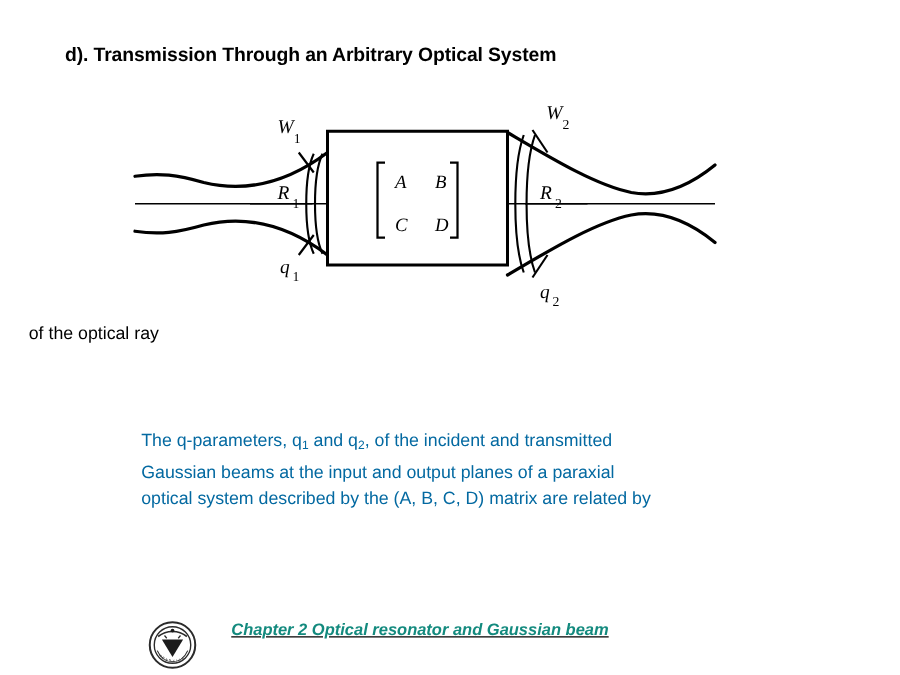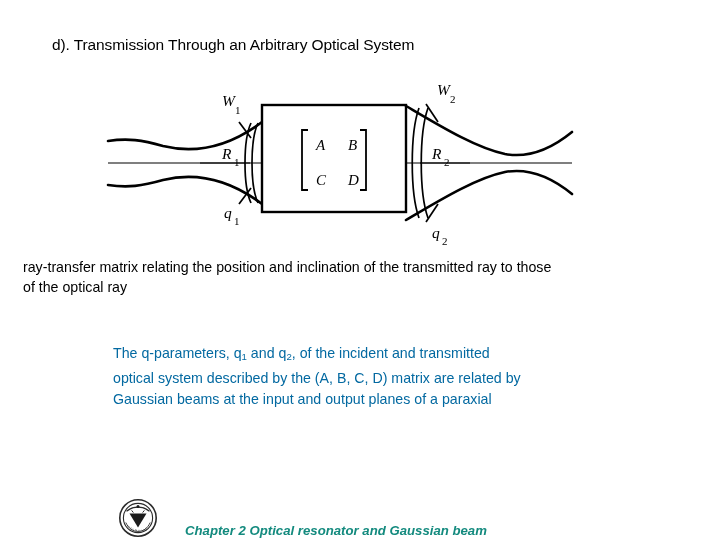--- a/index.html
+++ b/index.html
@@ -15,21 +15,21 @@
     font-family: "Liberation Sans", sans-serif;
     color: #000000;
   }
 
   
   #slide-title {
     position: absolute;
     left: 52px;
     top: 36px;
     font-size: 15.5px;
-    font-weight: normal;
+    font-weight: bold;
     letter-spacing: -0.1px;
     white-space: nowrap;
     color: #000000;
   }
 
   
   #figure {
     position: absolute;
     left: 0px;
     top: 78px;
@@ -63,21 +63,22 @@
   #indented-paragraph .ln { display: block; white-space: nowrap; }
   sub { font-size: 0.68em; vertical-align: -0.22em; }
 
   
   #footer {
     position: absolute;
     left: 118px;
     top: 496px;
     height: 42px;
     display: flex;
-    align-items: flex-end;
+    align-items: flex-start;
+    text-decoration: underline;
   }
   #footer-logo {
     width: 40px;
     height: 40px;
     flex: 0 0 40px;
   }
   #footer-text {
     margin-left: 27px;
     font-size: 13.2px;
     font-weight: bold;
@@ -156,28 +157,27 @@
 
     <g>
       <text x="432" y="160" font-family="'Liberation Serif', serif" font-style="italic" font-size="15.5" fill="#000000">q</text>
       <text x="442" y="167" font-family="'Liberation Serif', serif" font-size="11" fill="#000000">2</text>
     </g>
 
   </svg>
 </div>
 
 <div id="body-paragraph">
-  <span class="ln">ray-transfer matrix relating the position and inclination of the transmitted ray to those</span>
   <span class="ln">of the optical ray</span>
 </div>
 
 <div id="indented-paragraph">
   <span class="ln"><span>The q-parameters, q</span><sub>1</sub><span> and q</span><sub>2</sub><span>, of the incident and transmitted</span></span>
+  <span class="ln">Gaussian beams at the input and output planes of a paraxial</span>
   <span class="ln">optical system described by the (A, B, C, D) matrix are related by</span>
-  <span class="ln">Gaussian beams at the input and output planes of a paraxial</span>
 </div>
 
 <div id="footer">
   <svg id="footer-logo" viewBox="0 0 40 40" xmlns="http://www.w3.org/2000/svg">
     <circle cx="20" cy="20" r="18.2" fill="#ffffff" stroke="#2b2b2b" stroke-width="1.6"></circle>
     <circle cx="20" cy="20" r="14.6" fill="#ffffff" stroke="#2b2b2b" stroke-width="1.1"></circle>
     <path d="M 11.5 15.5 L 28.5 15.5 L 20 29.5 Z" fill="#1c1c1c"></path>
     <path d="M 8.5 13.2 C 12 10.4 16 9.2 20 9.2 C 24 9.2 28 10.4 31.5 13.2" fill="none" stroke="#2b2b2b" stroke-width="1.3"></path>
     <circle cx="20" cy="8.4" r="1.5" fill="#1c1c1c"></circle>
     <path d="M 13.6 12.4 L 15.4 14.6 M 26.4 12.4 L 24.6 14.6" stroke="#2b2b2b" stroke-width="1"></path>

